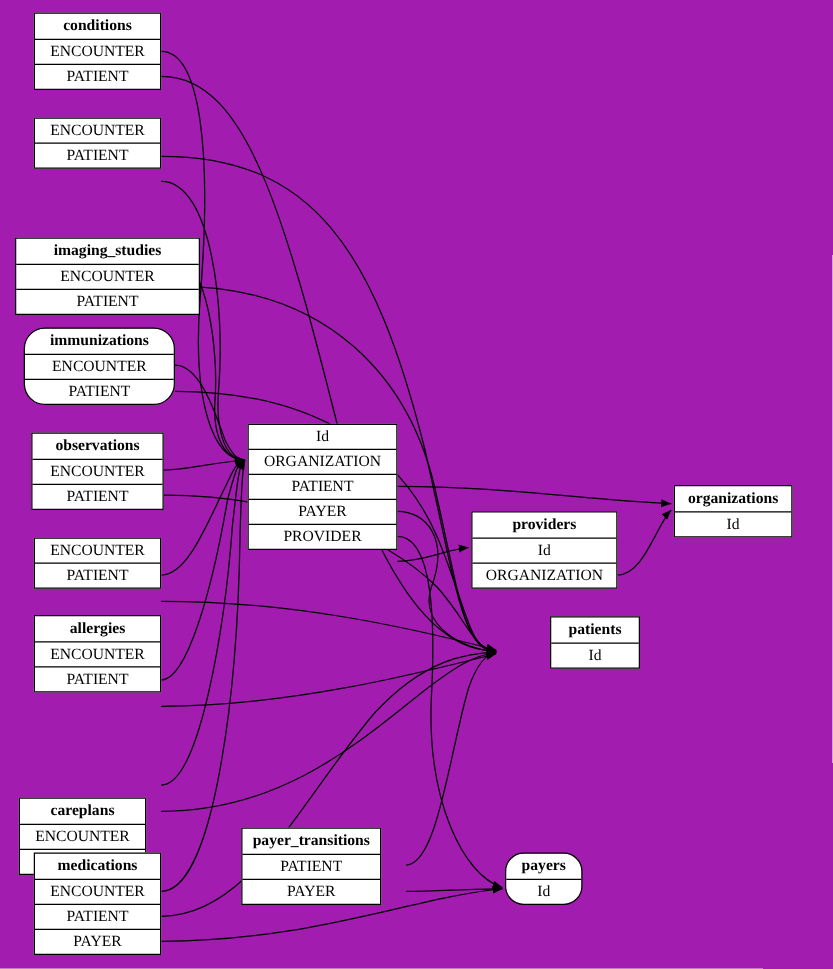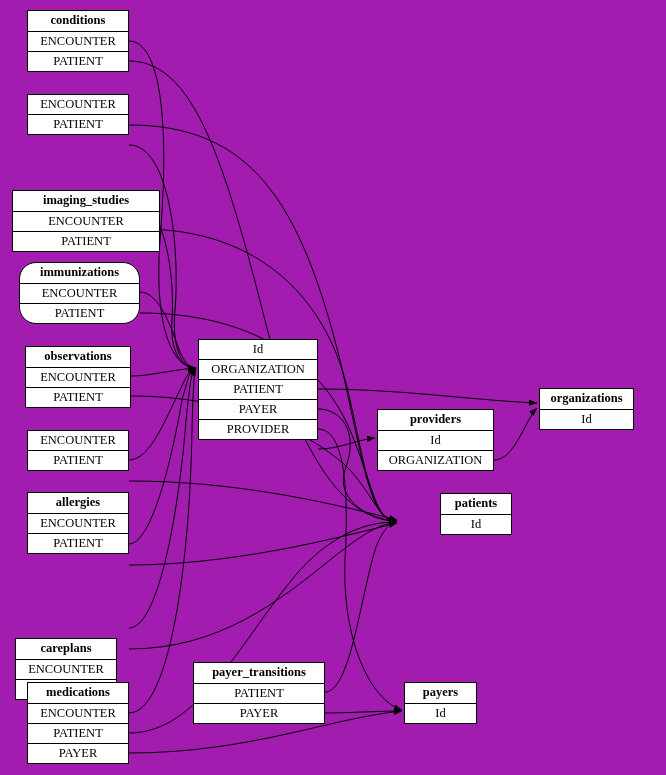--- a/index.html
+++ b/index.html
@@ -157,38 +157,38 @@
   </div>
 
   <div class="node" style="left:198px; top:339px; width:120px;">
     <div class="field">Id</div>
     <div class="field">ORGANIZATION</div>
     <div class="field">PATIENT</div>
     <div class="field">PAYER</div>
     <div class="field">PROVIDER</div>
   </div>
 
-  <div class="node" style="left:193px; top:662px; width:132px;">
+  <div class="node" style="left:193px; top:662px; width:112px;">
     <div class="title">payer_transitions</div>
     <div class="field">PATIENT</div>
     <div class="field">PAYER</div>
   </div>
 
   <div class="node" style="left:377px; top:409px; width:117px;">
     <div class="title">providers</div>
     <div class="field">Id</div>
     <div class="field">ORGANIZATION</div>
   </div>
 
   <div class="node" style="left:399px; top:493px; width:72px;margin-left:41px;">
     <div class="title">patients</div>
     <div class="field">Id</div>
   </div>
 
-  <div class="node" style="left:404px; top:682px; width:73px;">
+  <div class="node" style="left:404px; top:682px; width:62px;border-radius:15px;">
     <div class="title">payers</div>
     <div class="field">Id</div>
   </div>
 
   <div class="node" style="left:539px; top:388px; width:95px;">
     <div class="title">organizations</div>
     <div class="field">Id</div>
   </div>
 
 </div>

